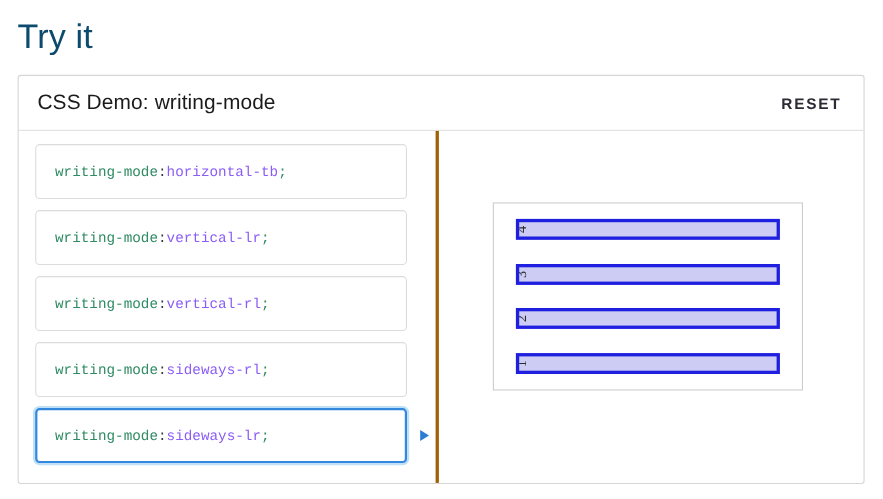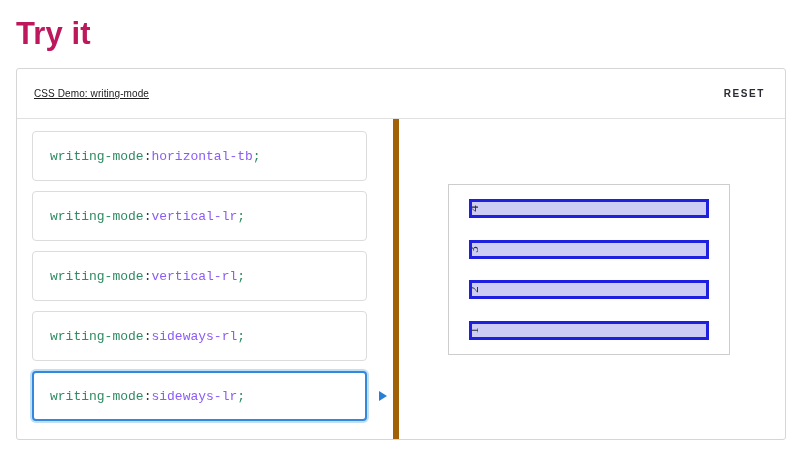--- a/index.html
+++ b/index.html
@@ -23,23 +23,23 @@
     box-sizing: border-box;
     padding: 0 16px;
   }
 
   
   .page-title {
     margin: 0;
     padding: 14px 0 0 0;
     font-size: 31px;
     line-height: 40px;
-    font-weight: 700;
+    font-weight: 400;
     letter-spacing: 0.1px;
-    color: #be185d;
+    color: #0c4a6e;
   }
 
   
   .demo-panel {
     position: absolute;
     left: 16px;
     top: 68px;
     width: 770px;
     height: 372px;
     box-sizing: border-box;
@@ -53,50 +53,49 @@
     height: 50px;
     box-sizing: border-box;
     border-bottom: 1px solid #e0e0e0;
     display: flex;
     align-items: center;
     justify-content: space-between;
     padding: 0 18px 0 17px;
   }
 
   .demo-title {
-    font-size: 10px;
+    font-size: 19px;
     font-weight: 400;
     color: #1b1b1b;
     letter-spacing: 0.1px;
-    text-decoration: underline;
   }
 
   .reset-button {
-    font-size: 10px;
+    font-size: 14px;
     font-weight: 700;
     letter-spacing: 1.6px;
     color: #2b2b35;
     background: transparent;
     border: 0;
     padding: 4px 2px;
     cursor: pointer;
     font-family: "Liberation Sans", sans-serif;
     text-transform: none;
   }
 
   
   .demo-body {
     display: flex;
     height: 320px;
   }
 
   .choices-col {
     width: 382px;
     box-sizing: border-box;
-    border-right: 6px solid #a16207;
+    border-right: 3px solid #a16207;
     padding: 12px 2px 0 0;
     position: relative;
   }
 
   .output-col {
     flex: 1;
     position: relative;
   }
 
   

